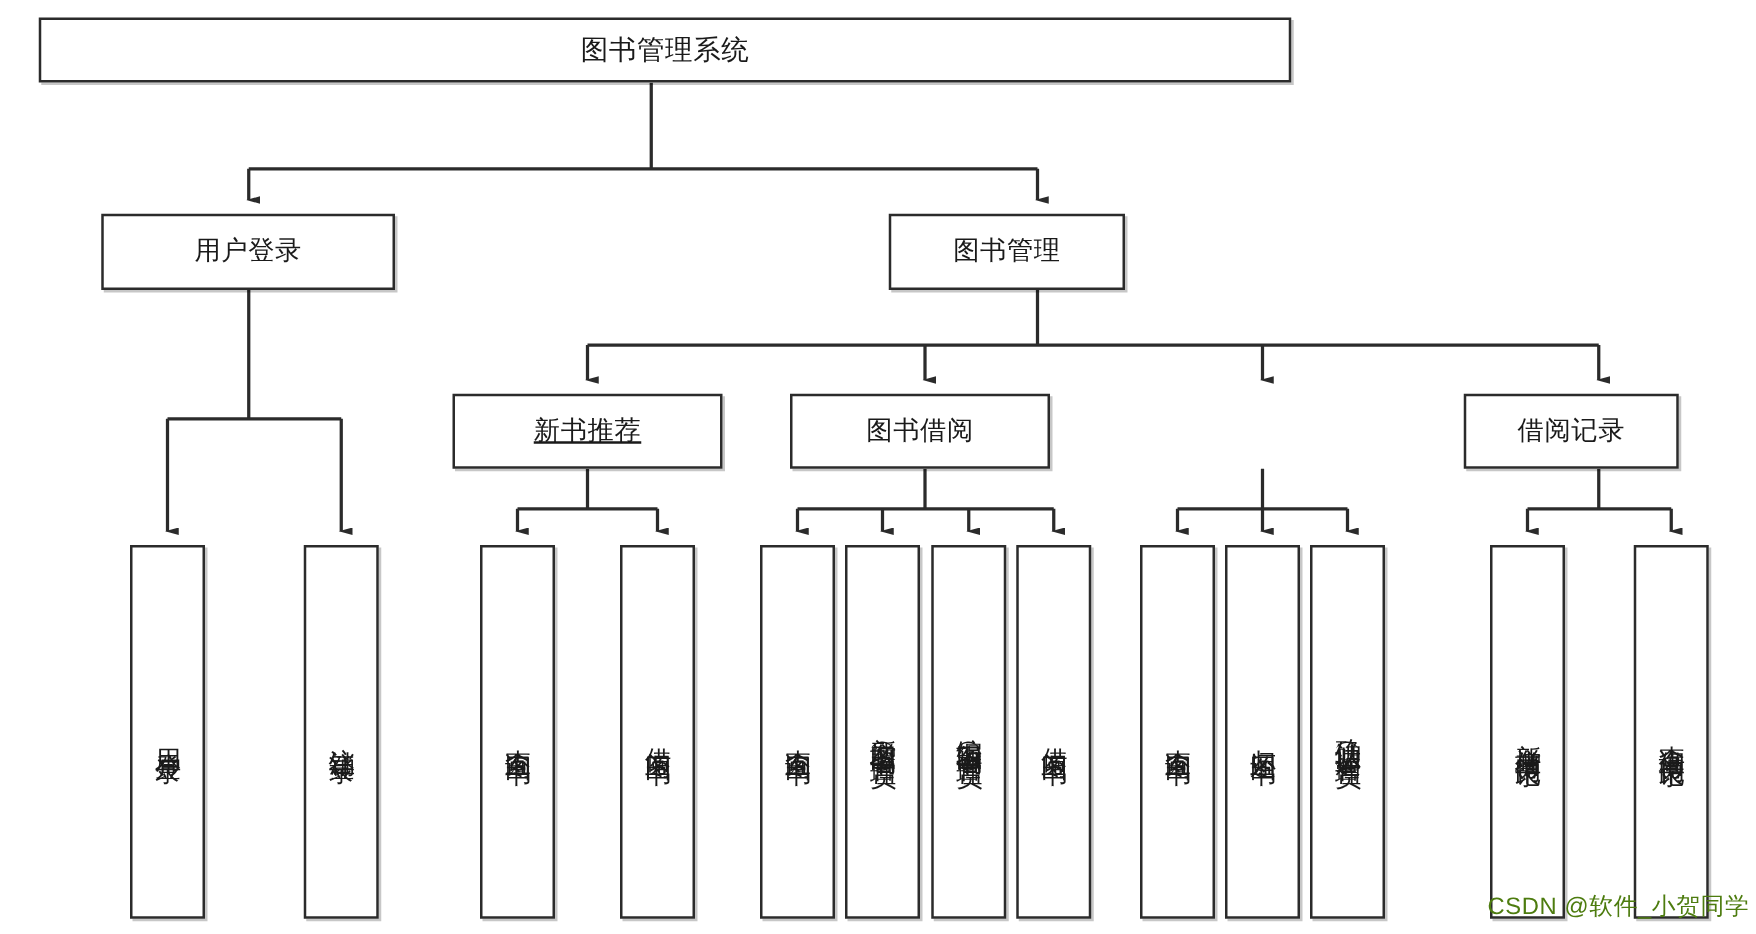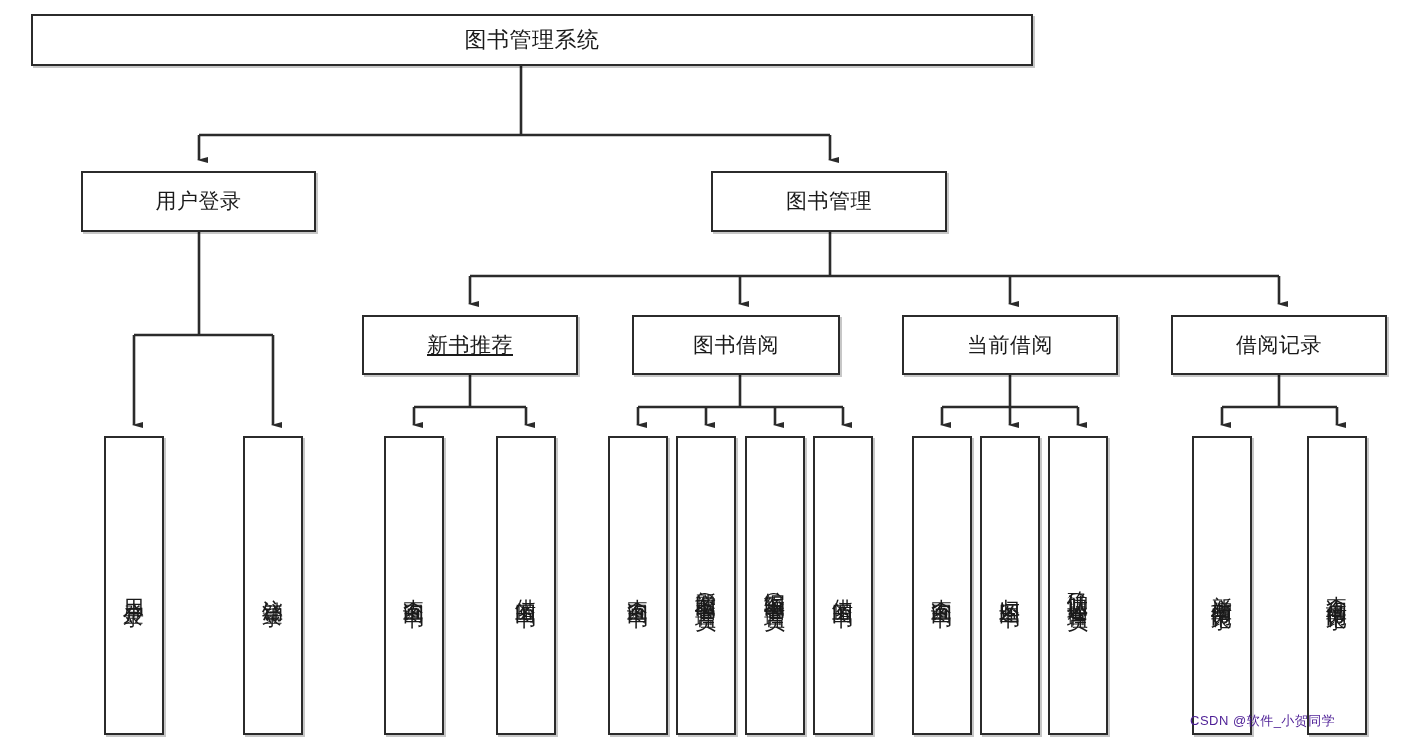--- a/index.html
+++ b/index.html
@@ -60,22 +60,22 @@
   .node.vert .node-label {
     writing-mode: vertical-rl;
     text-orientation: upright;
     font-size: 21px;
     line-height: 1.0;
     letter-spacing: 3px;
     max-height: 100%;
   }
   .watermark {
     position: absolute;
-    color: #4c1d95;
-    font-size: 13px;
+    color: #4d7c0f;
+    font-size: 19px;
     white-space: nowrap;
     letter-spacing: 0.5px;
     user-select: none;
   }
 </style>
 </head>
 <body>
 
 <div id="diagram-canvas">
 
@@ -129,34 +129,31 @@
     </g>
   </svg>
 
   <div class="node horiz root" style="left:20px; top:14px; width:1002px; height:52px;margin-left:11px;">
     <span class="node-label">图书管理系统</span>
   </div>
 
   <div class="node horiz" style="left:81px; top:171px; width:235px; height:61px;">
     <span class="node-label">用户登录</span>
   </div>
-  <div class="node horiz" style="left:711px; top:171px; width:236px; height:61px;">
+  <div class="node horiz" style="left:711px; top:171px; width:189px; height:61px;">
     <span class="node-label">图书管理</span>
   </div>
 
   <div class="node horiz" style="left:362px; top:315px; width:216px; height:60px;text-decoration:underline;">
     <span class="node-label">新书推荐</span>
   </div>
   <div class="node horiz" style="left:632px; top:315px; width:208px; height:60px;">
     <span class="node-label">图书借阅</span>
   </div>
-  <div class="node horiz" style="left:902px; top:315px; width:216px; height:60px;">
-    <span class="node-label">当前借阅</span>
-  </div>
-  <div class="node horiz" style="left:1171px; top:315px; width:216px; height:60px;">
+  <div class="node horiz" style="left:1171px; top:315px; width:172px; height:60px;">
     <span class="node-label">借阅记录</span>
   </div>
 
   <div class="node vert" style="left:104px; top:436px; width:60px; height:299px;">
     <span class="node-label">用户登录</span>
   </div>
   <div class="node vert" style="left:243px; top:436px; width:60px; height:299px;">
     <span class="node-label">注销登录</span>
   </div>
 

